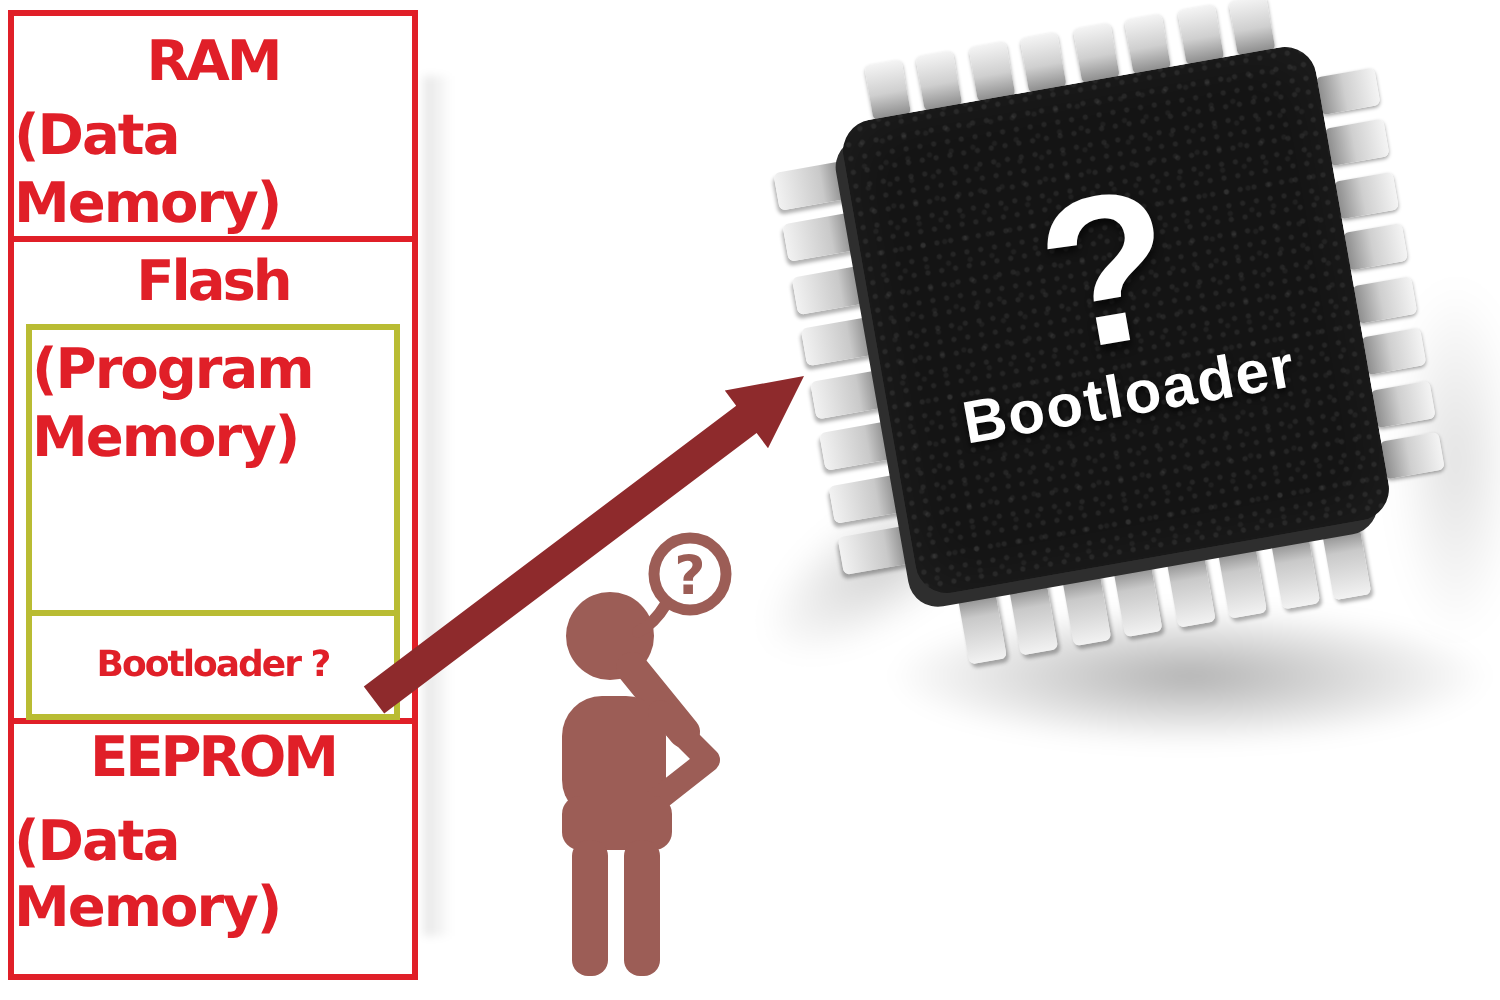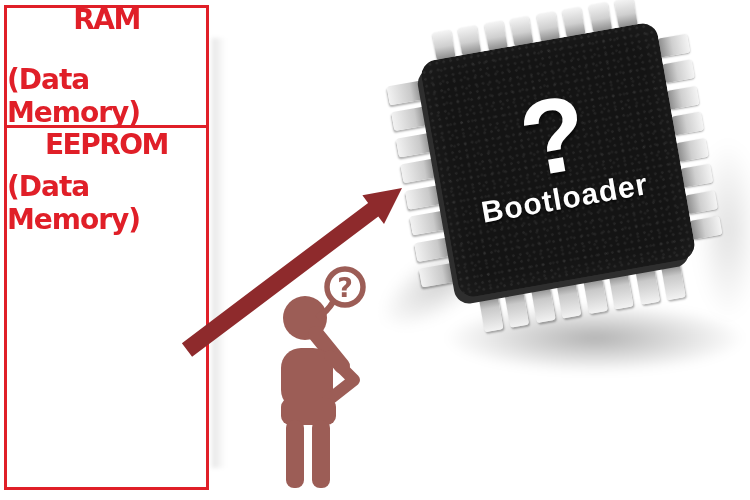--- a/index.html
+++ b/index.html
@@ -14,21 +14,21 @@
     position:absolute; left:4px; top:5px; width:205px; height:485px;
     border:3px solid var(--box-red,#e01f28); background:#fff;
     display:flex; flex-direction:column;
   }
   .map-shadow {
     position:absolute; left:212px; top:38px; width:14px; height:430px;
     background:linear-gradient(to right, rgba(0,0,0,0.10), rgba(0,0,0,0));
     filter:blur(2px);
   }
   .mem-section { display:flex; flex-direction:column; align-items:center; }
-  .mem-ram { height:120px; border-bottom:3px solid var(--box-red,#e01f28); justify-content:center; gap:26px; }
+  .mem-ram { height:120px; border-bottom:3px solid var(--box-red,#e01f28); justify-content:flex-end; gap:4px; }
   .mem-flash { height:255px; border-bottom:3px solid var(--box-red,#e01f28); position:relative; justify-content:flex-start; padding-top:3px; }
   .mem-eeprom { flex:1; justify-content:flex-start; gap:8px; padding-bottom:16px; }
   .mem-title {
     font-weight:bold; font-size:28px; letter-spacing:-1.5px;
     color:var(--box-red,#e01f28); line-height:1.2;
   }
   .mem-sub {
     font-weight:bold; font-size:28px; letter-spacing:-1px;
     color:var(--box-red,#e01f28); line-height:1.2;
   }
@@ -125,20 +125,29 @@
 <body>
 
 <div class="stage">
 
   <div class="map-shadow"></div>
   <div class="memory-map">
     <div class="mem-section mem-ram">
       <div class="mem-title">RAM</div>
       <div class="mem-sub">(Data Memory)</div>
     </div>
+    <div class="mem-section mem-flash">
+      <div class="mem-title">Flash</div>
+      <div class="program-box">
+        <div class="mem-sub program-label">(Program Memory)</div>
+        <div class="bootloader-row">
+          <span class="bootloader-label">Bootloader ?</span>
+        </div>
+      </div>
+    </div>
     <div class="mem-section mem-eeprom">
       <div class="mem-title">EEPROM</div>
       <div class="mem-sub">(Data Memory)</div>
     </div>
   </div>
 
   <div class="chip-shadow-left"></div>
   <div class="chip-shadow-right"></div>
   <div class="chip-shadow-main"></div>
 

